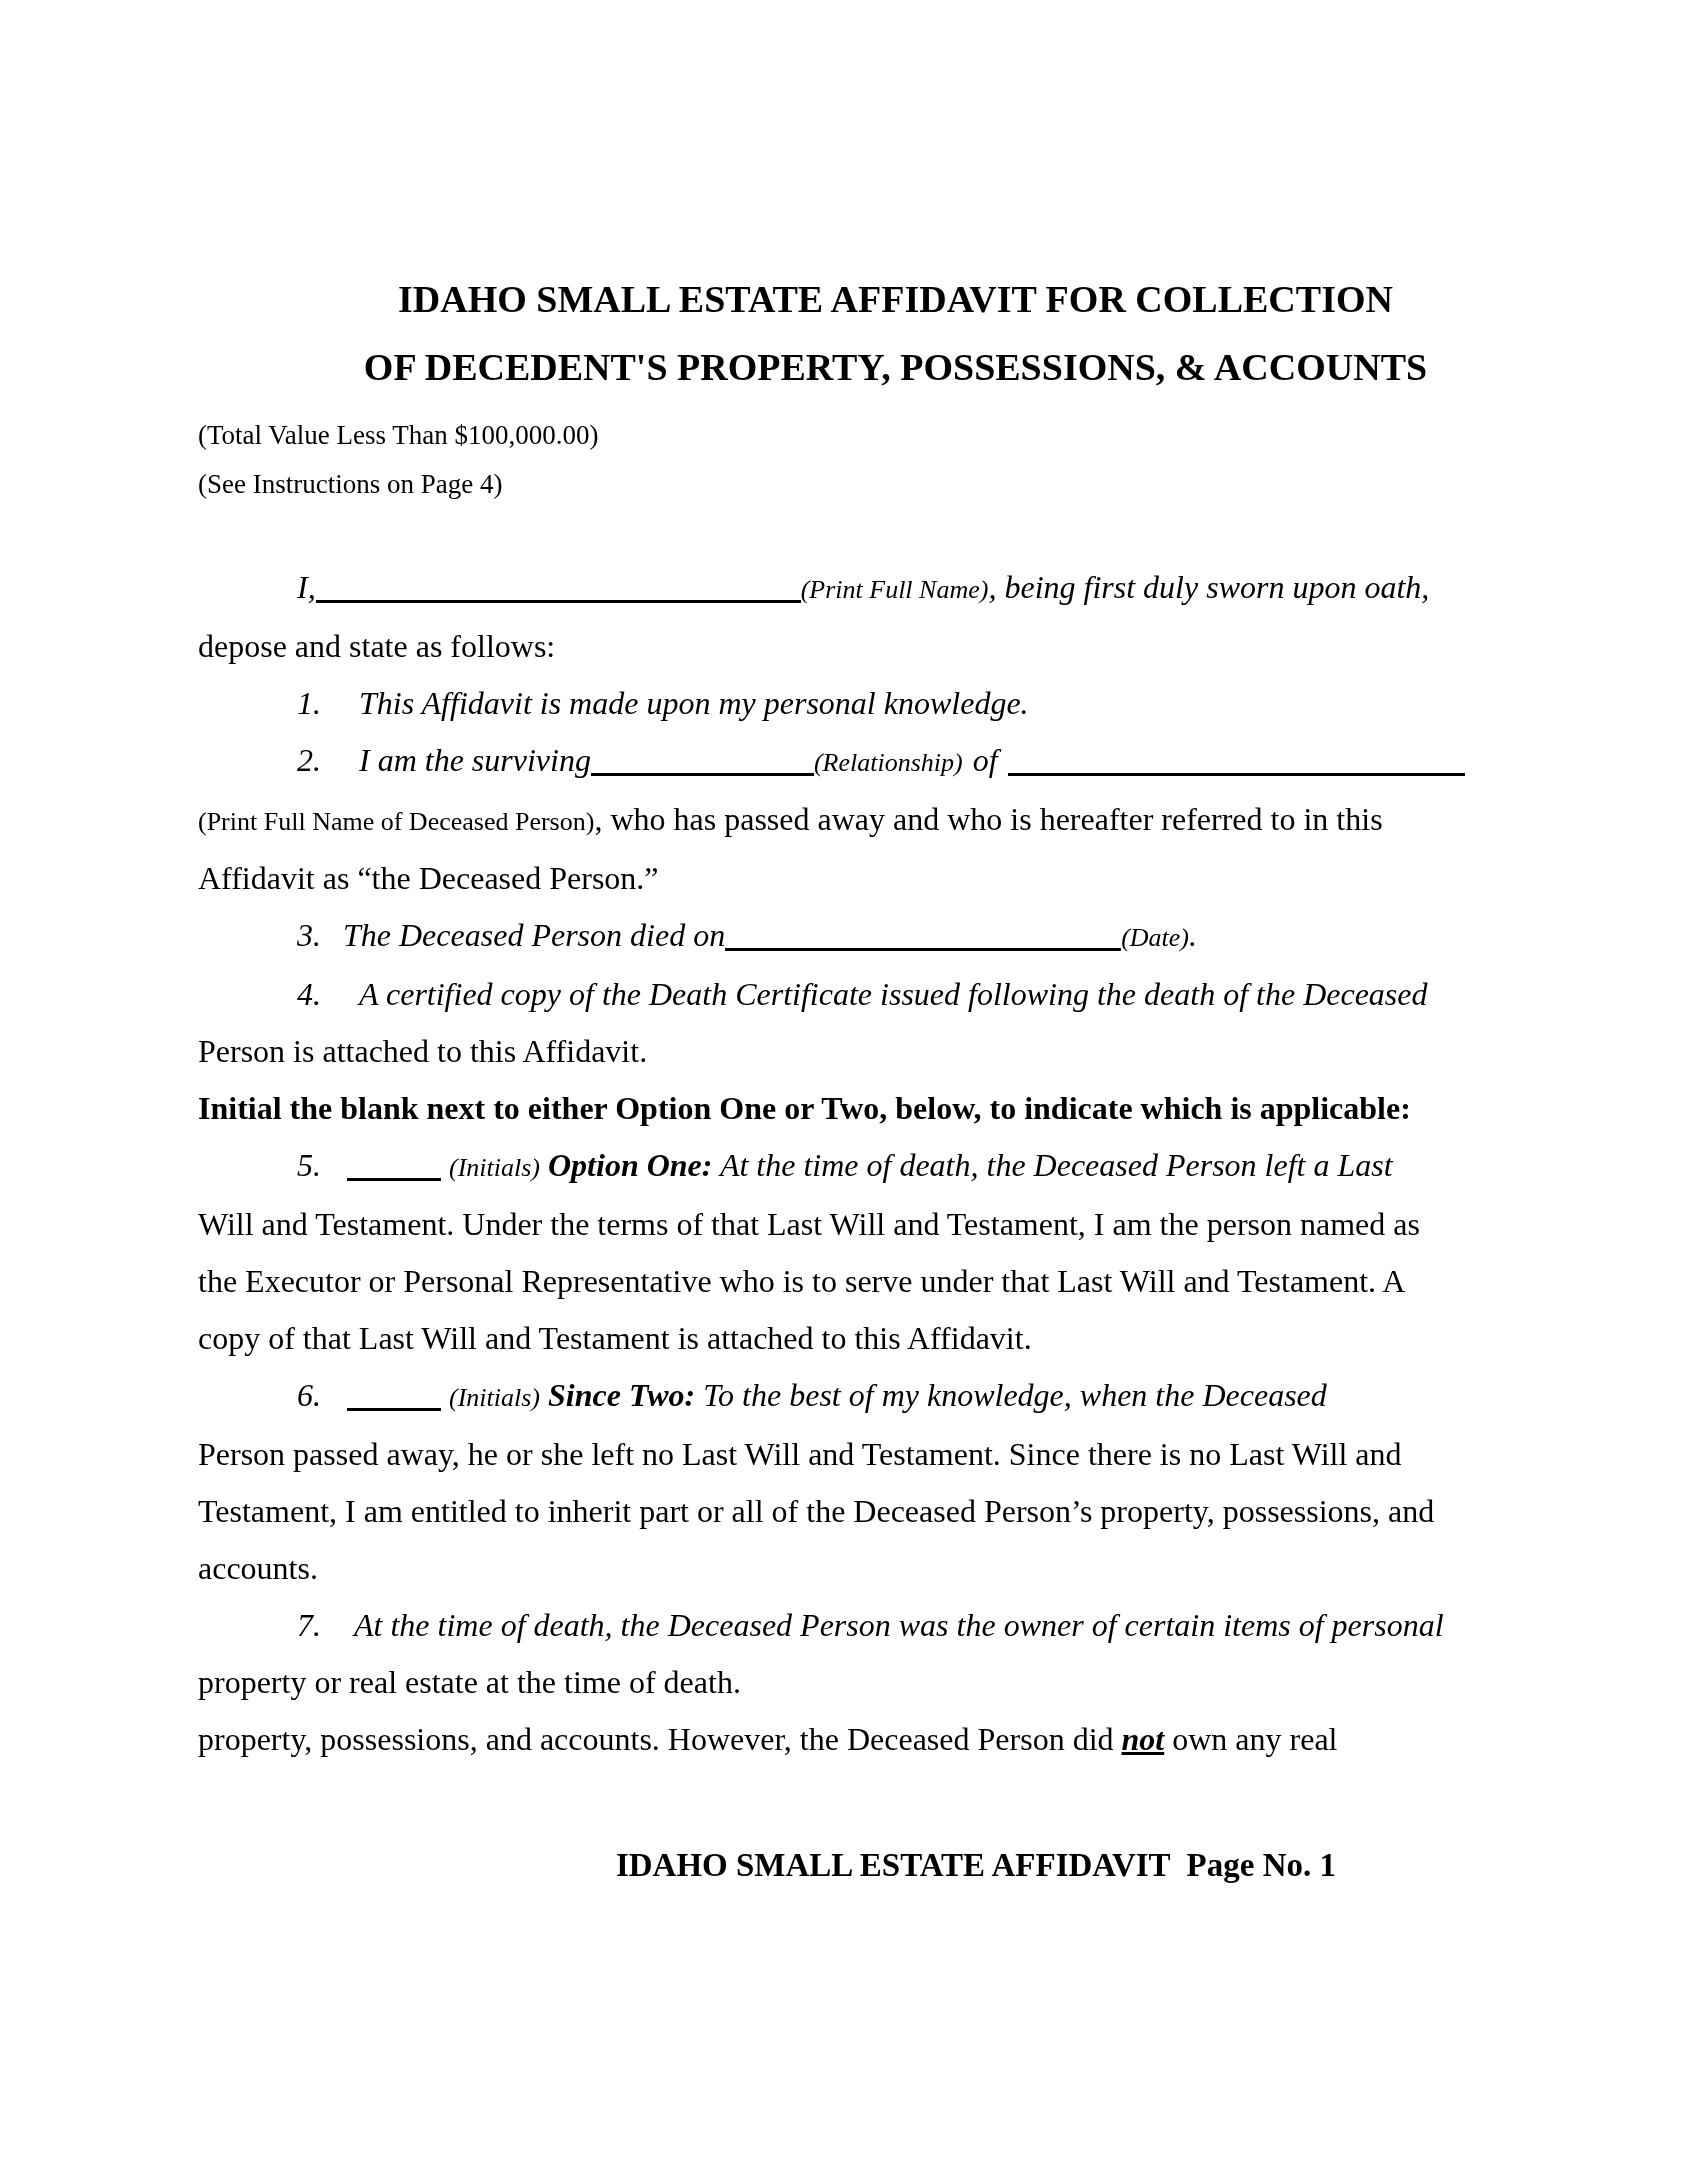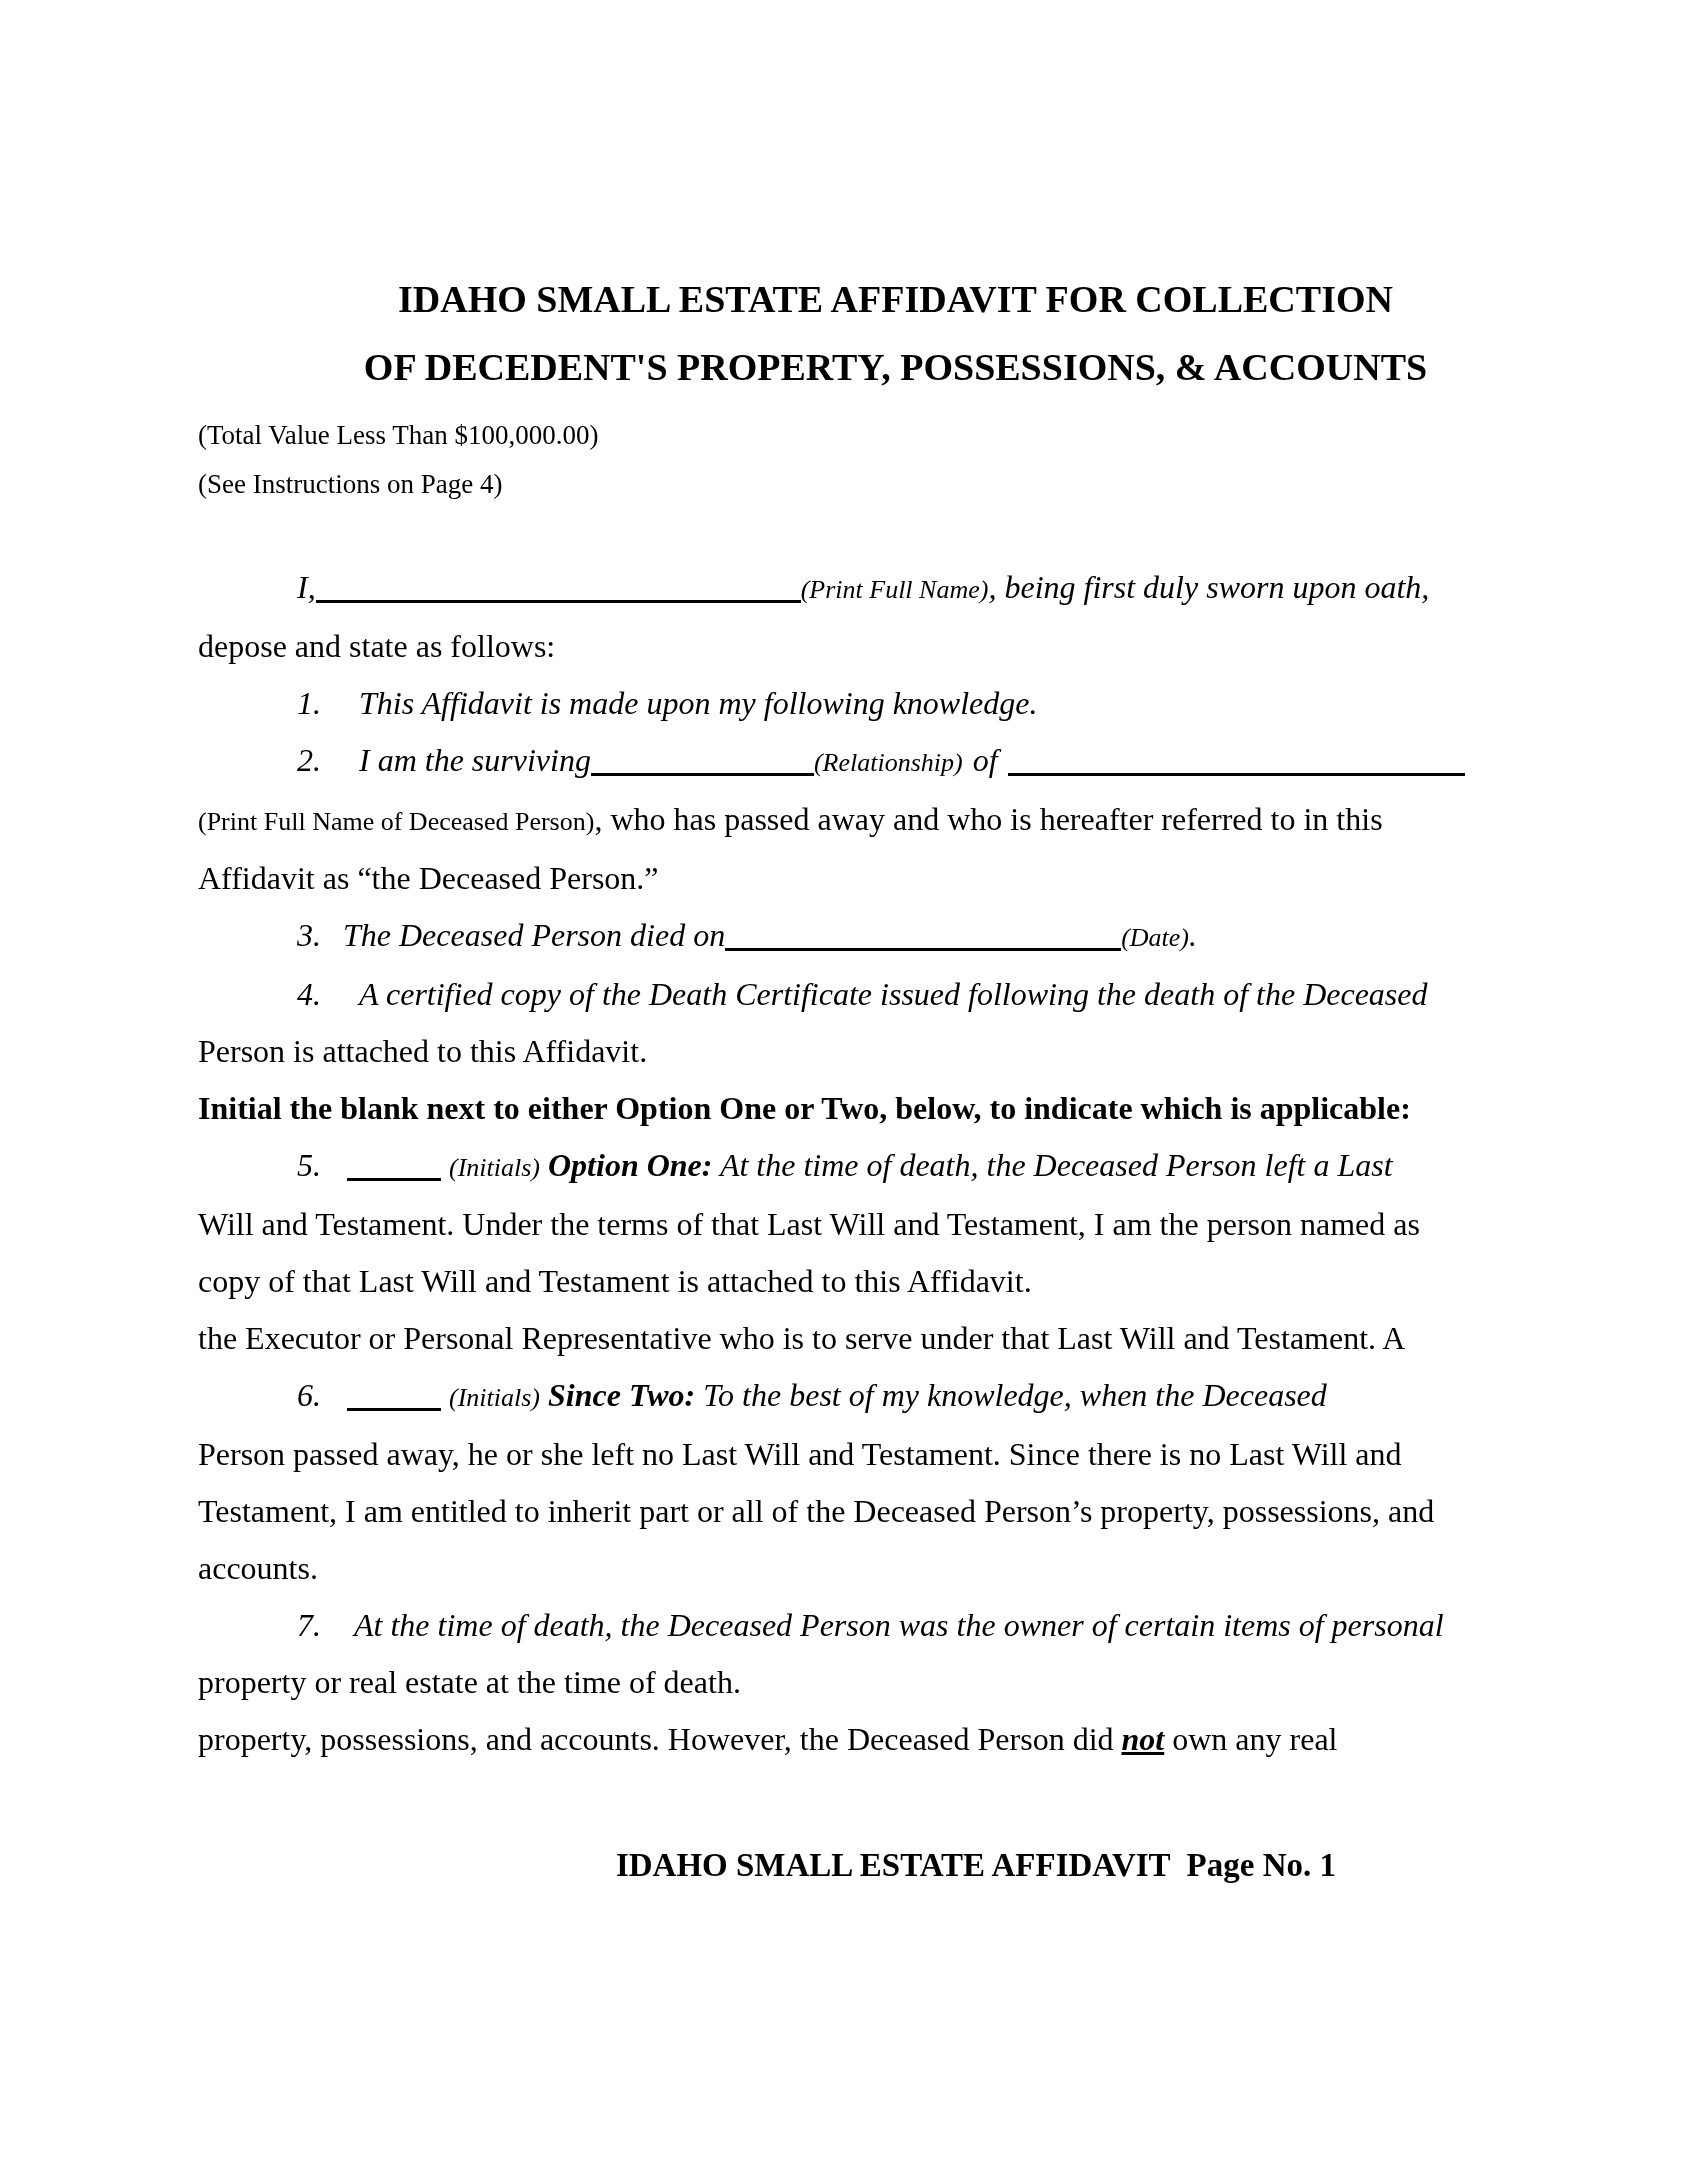--- a/index.html
+++ b/index.html
@@ -84,37 +84,37 @@
   <div class="subtitle">
     <div>(Total Value Less Than $100,000.00)</div>
     <div>(See Instructions on Page 4)</div>
   </div>
 
   <div class="doc-body">
 
     <div class="line indent"><span>I,</span><span class="blank w-name"></span><span class="small">(Print Full Name)</span><span>, being first duly sworn upon oath,</span></div>
     <div class="line">depose and state as follows:</div>
 
-    <div class="line indent"><span class="num">1.</span><span>This Affidavit is made upon my following knowledge.</span></div>
+    <div class="line indent"><span class="num">1.</span><span>This Affidavit is made upon my personal knowledge.</span></div>
 
     <div class="line indent"><span class="num">2.</span><span>I am the surviving</span><span class="blank w-rel"></span><span class="small">(Relationship)</span> <span class="of-pad">of</span> <span class="blank w-dname"></span></div>
     <div class="line"><span class="small">(Print Full Name of Deceased Person)</span><span>, who has passed away and who is hereafter referred to in this</span></div>
     <div class="line">Affidavit as “the Deceased Person.”</div>
 
     <div class="line indent"><span class="num num-3">3.</span><span>The Deceased Person died on</span><span class="blank w-date"></span><span class="small">(Date)</span><span>.</span></div>
 
     <div class="line indent"><span class="num">4.</span><span>A certified copy of the Death Certificate issued following the death of the Deceased</span></div>
     <div class="line">Person is attached to this Affidavit.</div>
 
     <div class="line bold">Initial the blank next to either Option One or Two, below, to indicate which is applicable:</div>
 
     <div class="line indent"><span class="num num-init">5.</span><span class="blank w-init"></span> <span class="small">(Initials)</span> <span class="bold">Option One:</span> <span>At the time of death, the Deceased Person left a Last</span></div>
     <div class="line">Will and Testament. Under the terms of that Last Will and Testament, I am the person named as</div>
+    <div class="line">the Executor or Personal Representative who is to serve under that Last Will and Testament. A</div>
     <div class="line">copy of that Last Will and Testament is attached to this Affidavit.</div>
-    <div class="line">the Executor or Personal Representative who is to serve under that Last Will and Testament. A</div>
 
     <div class="line indent"><span class="num num-init">6.</span><span class="blank w-init"></span> <span class="small">(Initials)</span> <span class="bold">Since Two:</span> <span>To the best of my knowledge, when the Deceased</span></div>
     <div class="line">Person passed away, he or she left no Last Will and Testament. Since there is no Last Will and</div>
     <div class="line">Testament, I am entitled to inherit part or all of the Deceased Person’s property, possessions, and</div>
     <div class="line">accounts.</div>
 
     <div class="line indent"><span class="num num-7">7.</span><span>At the time of death, the Deceased Person was the owner of certain items of personal</span></div>
     <div class="line">property or real estate at the time of death.</div>
     <div class="line"><span>property, possessions, and accounts. However, the Deceased Person did</span> <span class="not-emph">not</span> <span>own any real</span></div>
 

